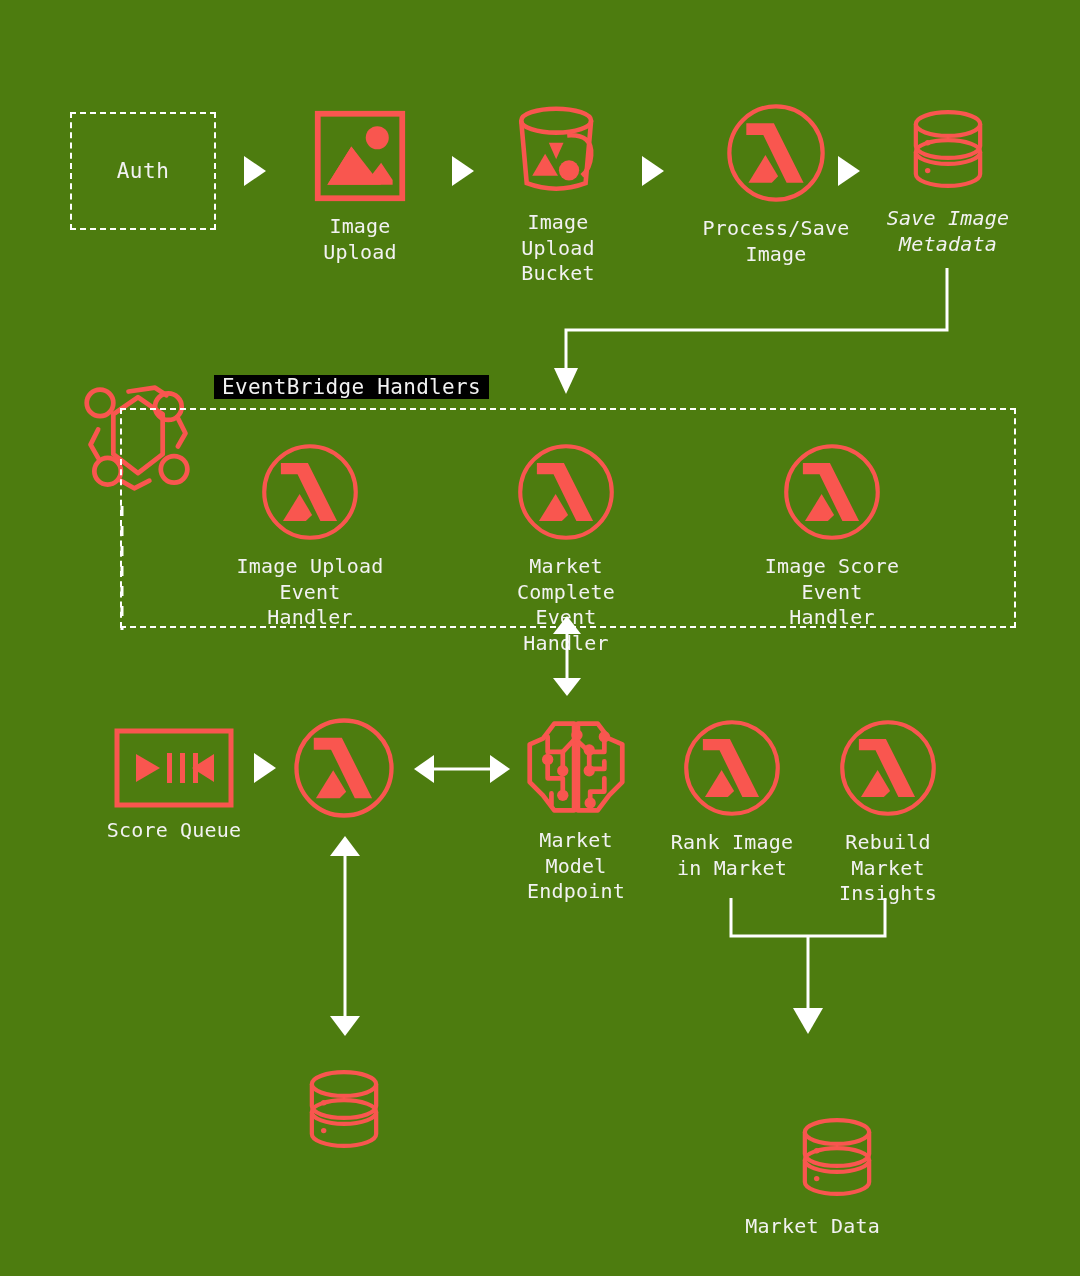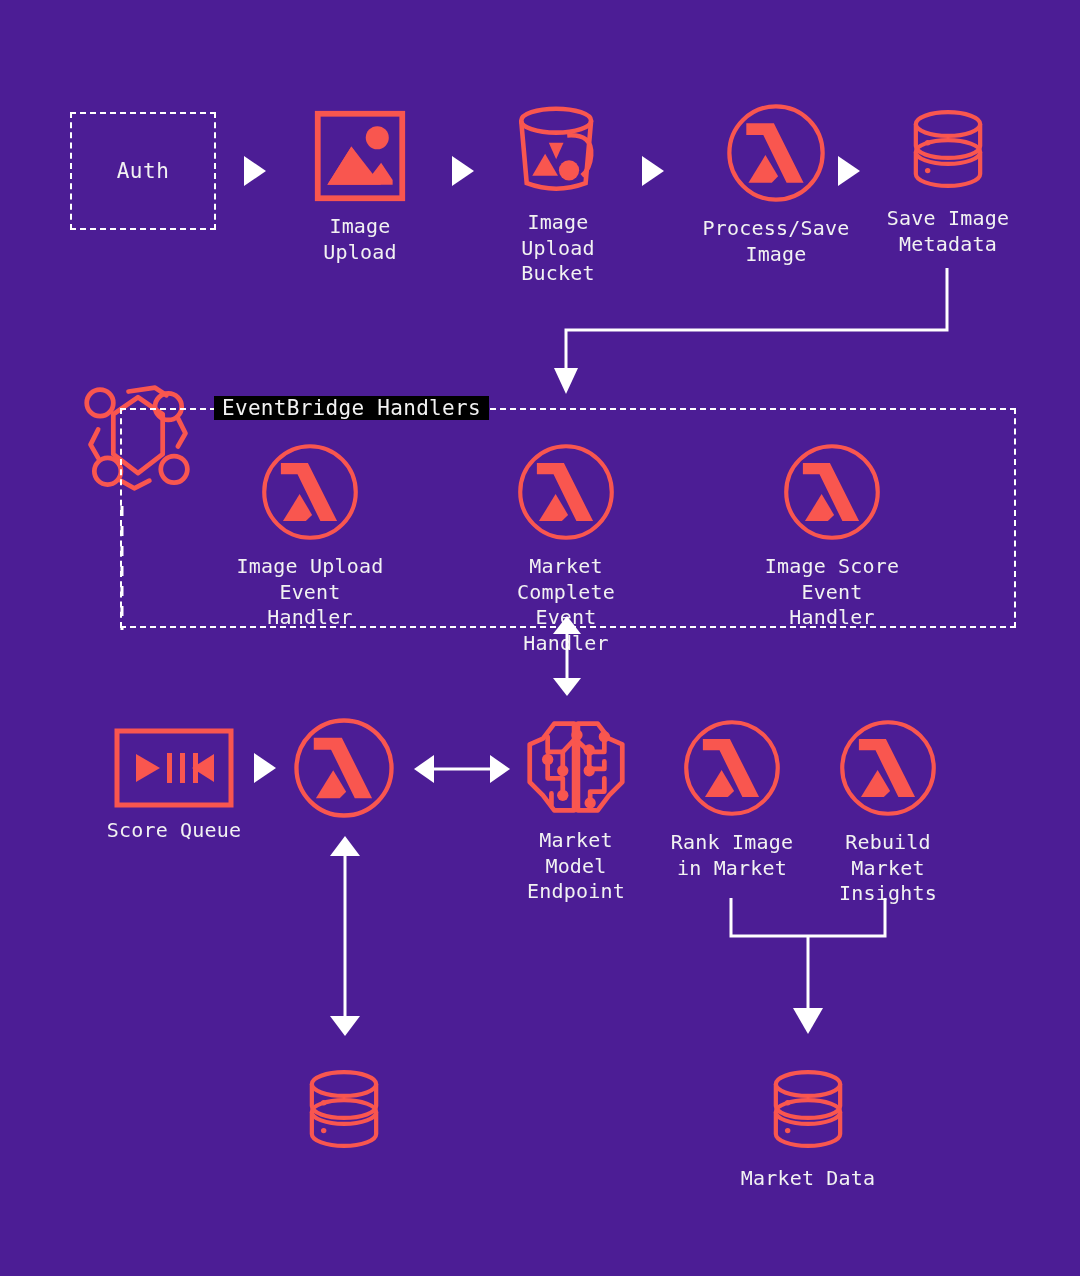--- a/index.html
+++ b/index.html
@@ -1,17 +1,17 @@
 <!DOCTYPE html>
 <html><head>
 <meta charset="utf-8">
 <style>
   html,body{margin:0;padding:0;background:#000;}
   body{width:1080px;height:1276px;overflow:hidden;font-family:"DejaVu Sans Mono","Liberation Mono",monospace;}
-  #stage{position:relative;width:1080px;height:1276px;background:#4c1d95;}
+  #stage{position:relative;width:1080px;height:1276px;background:#4d7c0f;}
   .node{position:absolute;display:flex;flex-direction:column;align-items:center;}
   .icon{display:flex;align-items:center;justify-content:center;}
   .label{margin-top:10px;color:#f2f2f2;font-size:20px;line-height:1.28;text-align:center;white-space:pre-line;letter-spacing:.2px;font-family:"DejaVu Sans Mono","Liberation Mono",monospace;}
   .auth-box{position:absolute;border:2px dashed #ffffff;box-sizing:border-box;display:flex;align-items:center;justify-content:center;}
   .auth-text{color:#f2f2f2;font-size:21px;letter-spacing:.5px;}
   .tri{position:absolute;width:0;height:0;border-top:15px solid transparent;border-bottom:15px solid transparent;border-left:22px solid #ffffff;}
   .group-box{position:absolute;box-sizing:border-box;border-top:2px dashed #fff;border-right:2px dashed #fff;border-bottom:2px dashed #fff;border-left:2px dashed #fff;}
   .group-title{position:absolute;color:#f2f2f2;font-size:21px;letter-spacing:.3px;background:#000;padding:0 8px;}
   .conn{position:absolute;}
   svg{display:block;overflow:visible;}
@@ -65,21 +65,21 @@
         <path d="M22 22 L48 22 L76 78 L60 78 L38 33 L22 33 Z" fill="#f9564f"></path>
         <path d="M24 78 L40 52 L52 72 L46 78 Z" fill="#f9564f"></path>
       </svg>
     </div>
     <div class="label">Process/Save
 Image</div>
   </div>
 
   <div class="tri" style="left:838px;top:156px;"></div>
 
-  <div class="node" style="left:878px;top:108px;width:140px;">
+  <div class="node" style="left:878px;top:108px;width:140px;font-style:italic;">
     <div class="icon">
       <svg width="86" height="88" viewBox="0 0 100 104">
         <ellipse cx="50" cy="19" rx="38" ry="14" fill="none" stroke="#f9564f" stroke-width="5"></ellipse>
         <path d="M12 19 L12 45 A38 14 0 0 0 88 45 L88 19" fill="none" stroke="#f9564f" stroke-width="5"></path>
         <path d="M12 52 L12 78 A38 14 0 0 0 88 78 L88 52" fill="none" stroke="#f9564f" stroke-width="5"></path>
         <ellipse cx="50" cy="52" rx="38" ry="14" fill="none" stroke="#f9564f" stroke-width="5"></ellipse>
         <circle cx="26" cy="41" r="3.2" fill="#f9564f"></circle>
         <circle cx="26" cy="74" r="3.2" fill="#f9564f"></circle>
       </svg>
     </div>
@@ -106,21 +106,21 @@
           <path d="M52 10 L80 6 L92 14"></path>
           <path d="M104 38 L112 54 L104 68"></path>
           <path d="M20 50 L12 66 L20 80"></path>
           <path d="M44 104 L58 112 L74 104"></path>
         </g>
       </svg>
     </div>
   </div>
 
   <div class="group-box" style="left:120px;top:408px;width:896px;height:220px;"></div>
-  <div class="group-title" style="left:214px;top:396px;">EventBridge Handlers</div>
+  <div class="group-title" style="left:214px;top:375px;">EventBridge Handlers</div>
 
   <div class="conn" style="left:118px;top:506px;">
     <svg width="8" height="124" viewBox="0 0 8 124">
       <path d="M4 0 L4 124" fill="none" stroke="#ffffff" stroke-width="3" stroke-dasharray="10 10"></path>
     </svg>
   </div>
 
   <div class="node" style="left:236px;top:440px;width:148px;">
     <div class="icon">
       <svg width="104" height="104" viewBox="0 0 100 100">
@@ -274,21 +274,21 @@
         <ellipse cx="50" cy="19" rx="38" ry="14" fill="none" stroke="#f9564f" stroke-width="5"></ellipse>
         <path d="M12 19 L12 45 A38 14 0 0 0 88 45 L88 19" fill="none" stroke="#f9564f" stroke-width="5"></path>
         <path d="M12 52 L12 78 A38 14 0 0 0 88 78 L88 52" fill="none" stroke="#f9564f" stroke-width="5"></path>
         <ellipse cx="50" cy="52" rx="38" ry="14" fill="none" stroke="#f9564f" stroke-width="5"></ellipse>
         <circle cx="26" cy="41" r="3.2" fill="#f9564f"></circle>
         <circle cx="26" cy="74" r="3.2" fill="#f9564f"></circle>
       </svg>
     </div>
   </div>
 
-  <div class="node" style="left:736px;top:1068px;width:144px;">
+  <div class="node" style="left:736px;top:1116px;width:144px;align-items:flex-end;">
     <div class="icon">
       <svg width="86" height="88" viewBox="0 0 100 104">
         <ellipse cx="50" cy="19" rx="38" ry="14" fill="none" stroke="#f9564f" stroke-width="5"></ellipse>
         <path d="M12 19 L12 45 A38 14 0 0 0 88 45 L88 19" fill="none" stroke="#f9564f" stroke-width="5"></path>
         <path d="M12 52 L12 78 A38 14 0 0 0 88 78 L88 52" fill="none" stroke="#f9564f" stroke-width="5"></path>
         <ellipse cx="50" cy="52" rx="38" ry="14" fill="none" stroke="#f9564f" stroke-width="5"></ellipse>
         <circle cx="26" cy="41" r="3.2" fill="#f9564f"></circle>
         <circle cx="26" cy="74" r="3.2" fill="#f9564f"></circle>
       </svg>
     </div>

